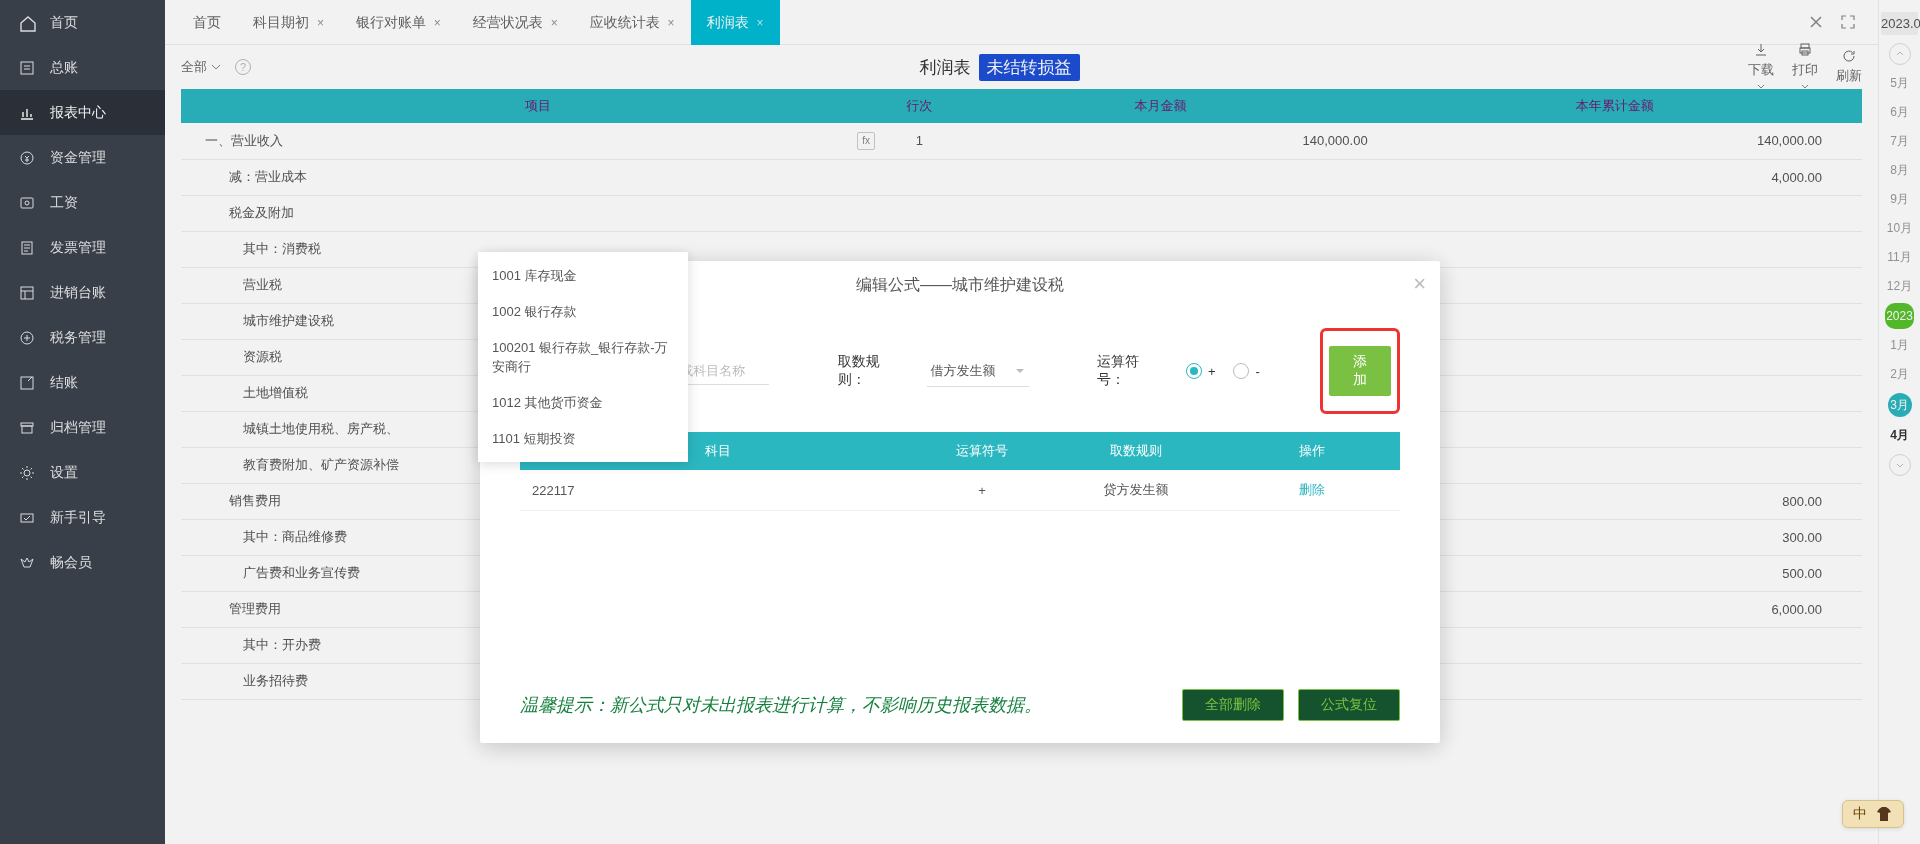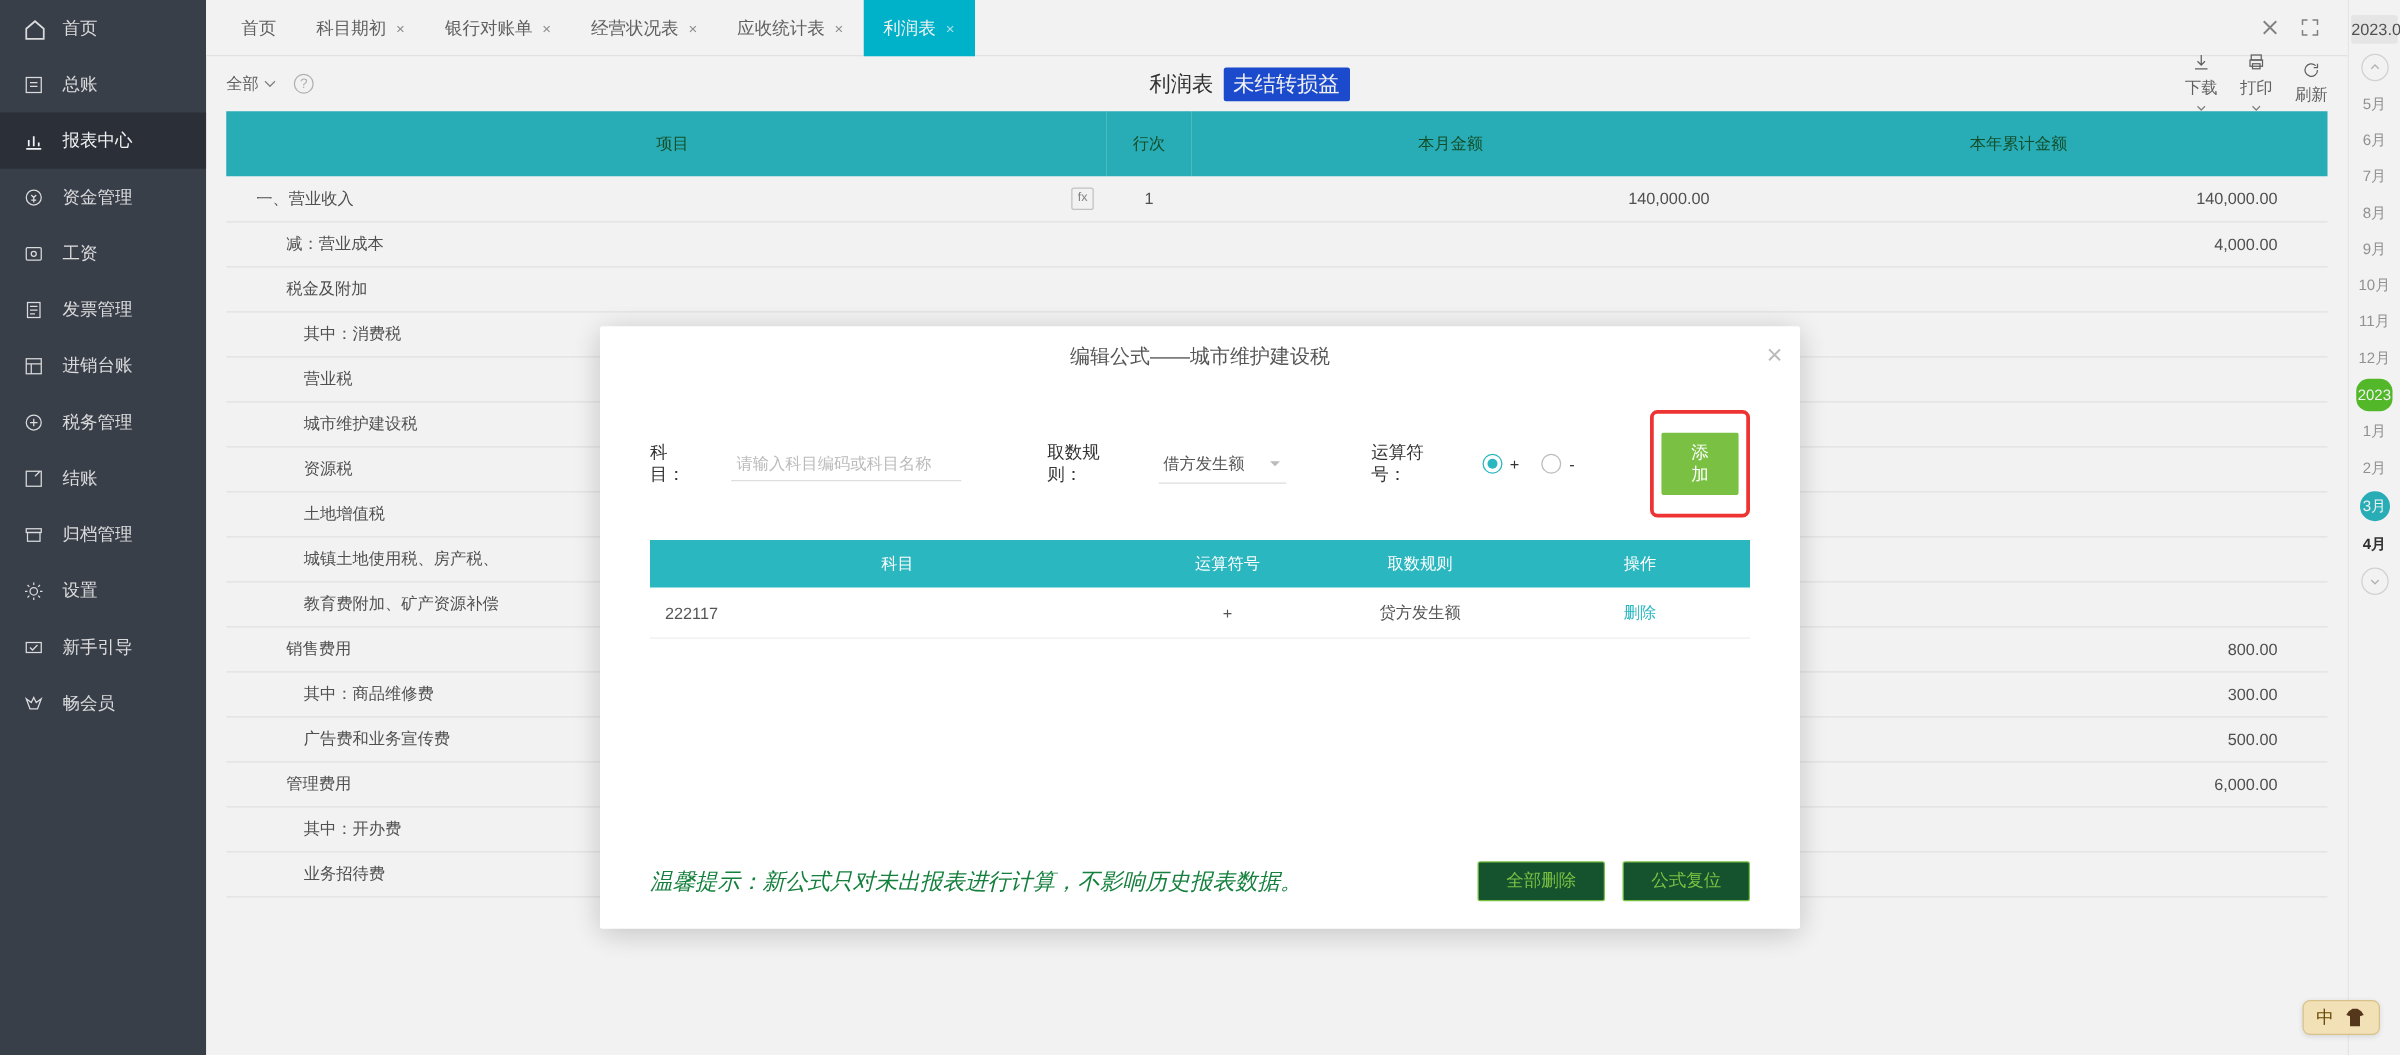--- a/index.html
+++ b/index.html
@@ -19,21 +19,21 @@
 .toolbar { display: flex; align-items: center; height: 44px; padding: 0 16px; }
 .toolbar-left { display: flex; align-items: center; gap: 8px; }
 .toolbar-center { flex: 1; display: flex; justify-content: center; align-items: center; gap: 8px; }
 .center-title { font-size: 17px; color: #333; }
 .badge { background: #1d4ed8; color: #fff; font-size: 17px; padding: 2px 8px; border-radius: 2px; }
 .toolbar-right { display: flex; gap: 18px; align-items: center; color: #666; }
 .toolbar-right .tbbtn { cursor: pointer; display: inline-flex; align-items: center; gap: 4px; flex-direction: column; }
 .selectish { color: #666; cursor: pointer; display: inline-flex; align-items: center; gap: 4px; }
 .table-wrap { padding: 0 16px; }
 table.main-table { width: 100%; border-collapse: collapse; }
-table.main-table th { background: #2bb7c0; color: #14532d; font-weight: normal; text-align: center; height: 52px; }
+table.main-table th { background: #2bb7c0; color: #701a75; font-weight: normal; text-align: center; height: 34px; }
 table.main-table td { border-bottom: 1px solid #eee; height: 36px; color: #555; }
 .col-project { width: 620px; padding-left: 10px; text-align: left; }
 .col-line { width: 60px; text-align: center; }
 .col-month { width: 400px; text-align: right; padding-right: 40px; }
 .col-year { width: 400px; text-align: right; padding-right: 40px; }
 .indent-0 { padding-left: 14px; }
 .indent-1 { padding-left: 38px; }
 .indent-2 { padding-left: 52px; }
 .fx-icon { float: right; margin-right: 10px; width: 18px; height: 18px; border: 1px solid #ccc; border-radius: 2px; display: inline-flex; align-items: center; justify-content: center; font-size: 10px; color: #888; }
 .right-rail { width: 42px; flex-shrink: 0; background: #fff; border-left: 1px solid #eee; padding-top: 8px; text-align: center; color: #999; font-size: 12px; }
@@ -465,20 +465,27 @@
         <div style="height:160px"></div>
       </div>
       <div class="modal-foot">
         <span class="tip">温馨提示：新公式只对未出报表进行计算，不影响历史报表数据。</span>
         <button class="btn btn-outline">全部删除</button>
         <button class="btn btn-outline">公式复位</button>
       </div>
     </div>
   </div>
 
+  <div class="dropdown" id="dropdown">
+      <div class="dd-item">1001 库存现金</div>
+      <div class="dd-item">1002 银行存款</div>
+      <div class="dd-item">100201 银行存款_银行存款-万安商行</div>
+      <div class="dd-item">1012 其他货币资金</div>
+      <div class="dd-item">1101 短期投资</div>
+    </div>
 
   <div class="floating-badge">
     <span>中</span>
     <svg width="18" height="16" viewBox="0 0 18 16">
         <path d="M4 3l3-2h4l3 2 2 3-3 1v8H5V7L2 6z" fill="#5a3b1e"></path>
       </svg>
   </div>
 </div>
 
 </body></html>

